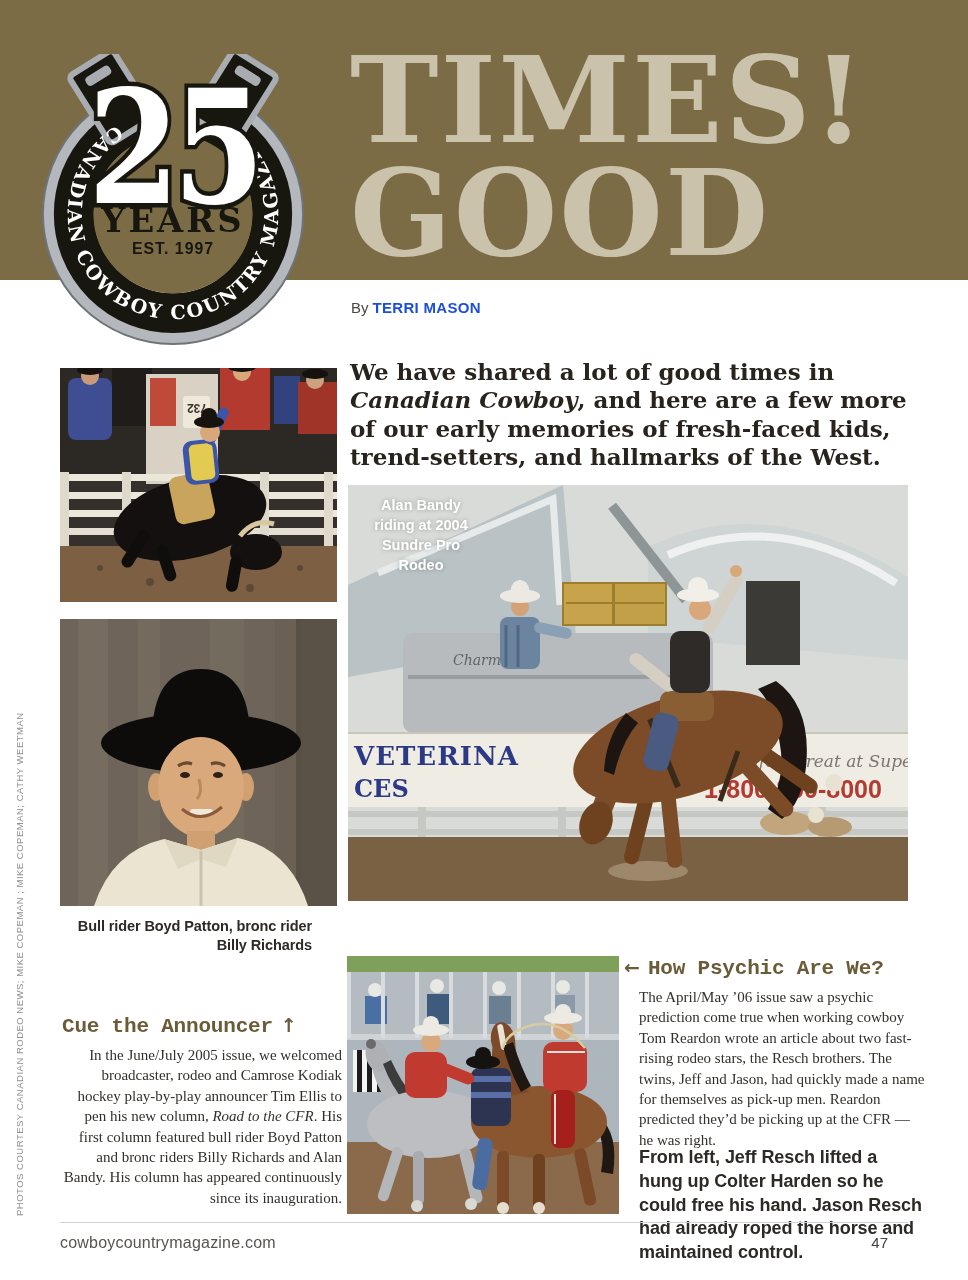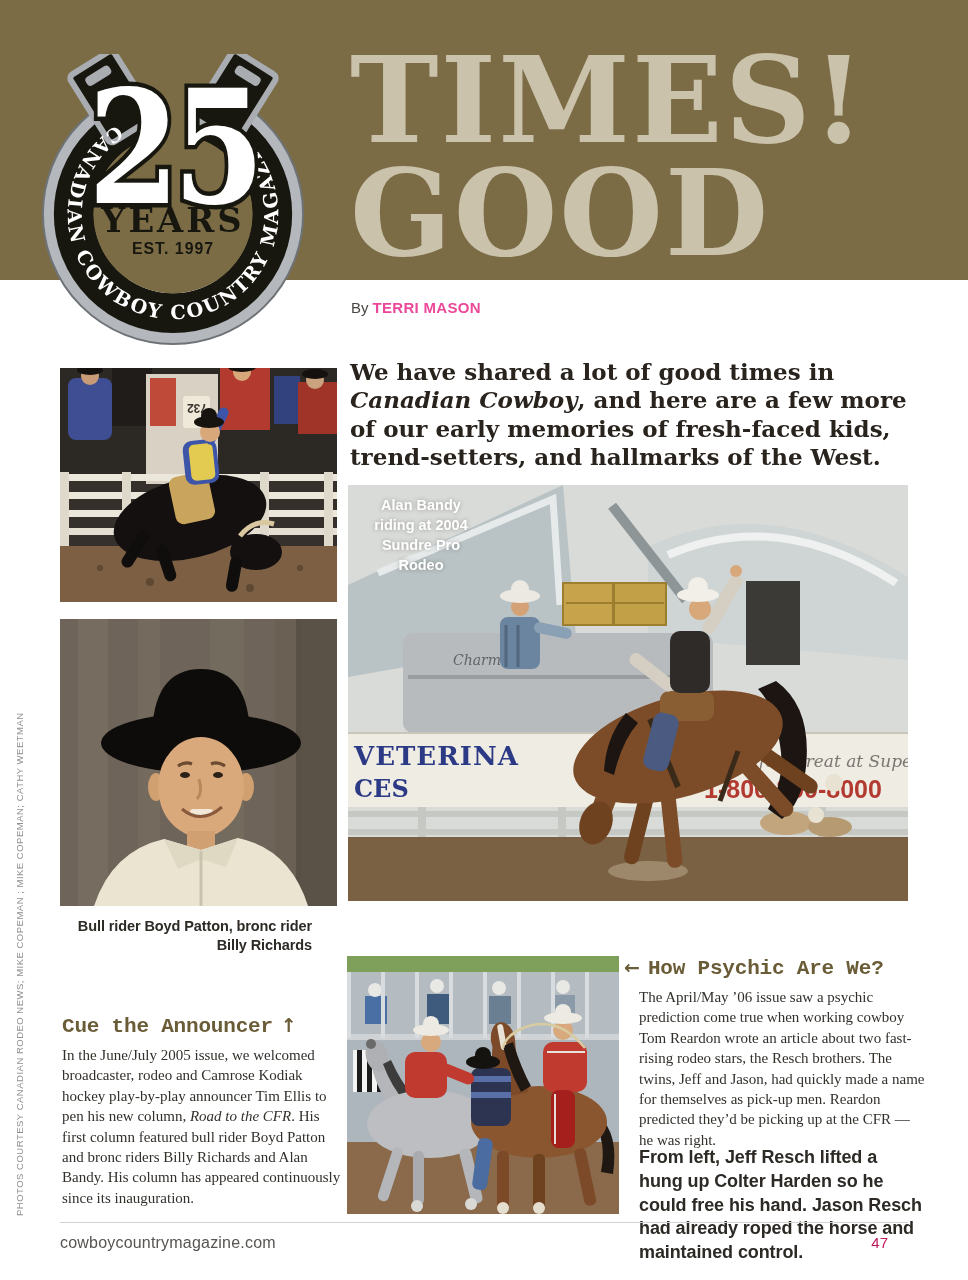--- a/index.html
+++ b/index.html
@@ -14,21 +14,21 @@
     position:absolute; left:0; top:0; width:968px; height:280px;
     background:#7b6c46; overflow:hidden;
   }
   .main-title {
     position:absolute; left:350px; top:44px;
     font-family:"DejaVu Serif", serif; font-weight:bold;
     font-size:119px; line-height:0.95; letter-spacing:2px;
     color:#cbc2ac; white-space:nowrap;
   }
   .byline { position:absolute; left:351px; top:299px; font-size:15px; color:#4a4744; }
-  .byline .author { font-weight:bold; color:#ec4899; letter-spacing:0.3px; margin-left:4px; }
+  .byline .author { font-weight:bold; color:#1d4ed8; letter-spacing:0.3px; margin-left:4px; }
   
   .logo { position:absolute; left:34px; top:54px; width:278px; height:292px; }
   
   .intro {
     position:absolute; left:350px; top:358px; width:582px;
     font-family:"DejaVu Serif", serif; font-weight:bold;
     font-size:23px; line-height:1.23; color:#29231e;
   }
   
   .photo { position:absolute; overflow:hidden; background:#b5b0a6; }
@@ -44,42 +44,42 @@
     text-align:center;
   }
   .caption {
     position:absolute; font-weight:bold; font-size:14.5px;
     line-height:1.32; color:#2d2a26; letter-spacing:-0.1px;
   }
   .caption-port   { left:62px;  top:917px;  width:250px;text-align:right; }
   .caption-pickup { left:639px; top:1146px; width:283px; font-size:18px; }
   
   .section { position:absolute; }
-  .section-cue { left:62px; top:1014px; width:280px; }
+  .section-cue { left:62px; top:1014px; width:280px;text-align:right; }
   .section-psychic { left:624px; top:956px; width:302px; }
   .heading-row { display:flex; align-items:baseline; gap:8px; }
   .section-heading {
     font-family:Liberation Mono, monospace; font-weight:bold;
     font-size:21px; color:#6b5c38; letter-spacing:-0.2px;
   }
   .arrow-glyph { font-family:"DejaVu Sans", sans-serif; font-weight:bold; font-size:19px; color:#6b5c38; }
   .section-body {
     font-family:"Liberation Serif", serif; font-size:15px;
     line-height:1.36; color:#33302b; margin-top:7px;
   }
   .section-psychic .section-body { margin-left:15px; }
   
   .credit-vertical {
     position:absolute; left:14px; top:836px; height:380px;
     writing-mode:vertical-rl; transform:rotate(180deg);
     font-size:9.5px; letter-spacing:0.5px; color:#909090; white-space:nowrap;
   }
   .footer-rule { position:absolute; left:60px; top:1222px; width:848px; height:1px; background:#d4d2ce; }
   .footer-site { position:absolute; left:60px; top:1234px; font-size:16px; color:#575451; letter-spacing:0.2px; }
-  .footer-page { position:absolute; right:80px; top:1234px; font-size:15px; color:#be185d; }
+  .footer-page { position:absolute; right:80px; top:1234px; font-size:15px; color:#404040; }
 </style>
 </head>
 <body>
 
 <div class="page">
 
   <div class="band">
     <div class="main-title">
       <div>TIMES!</div>
       <div>GOOD</div>

